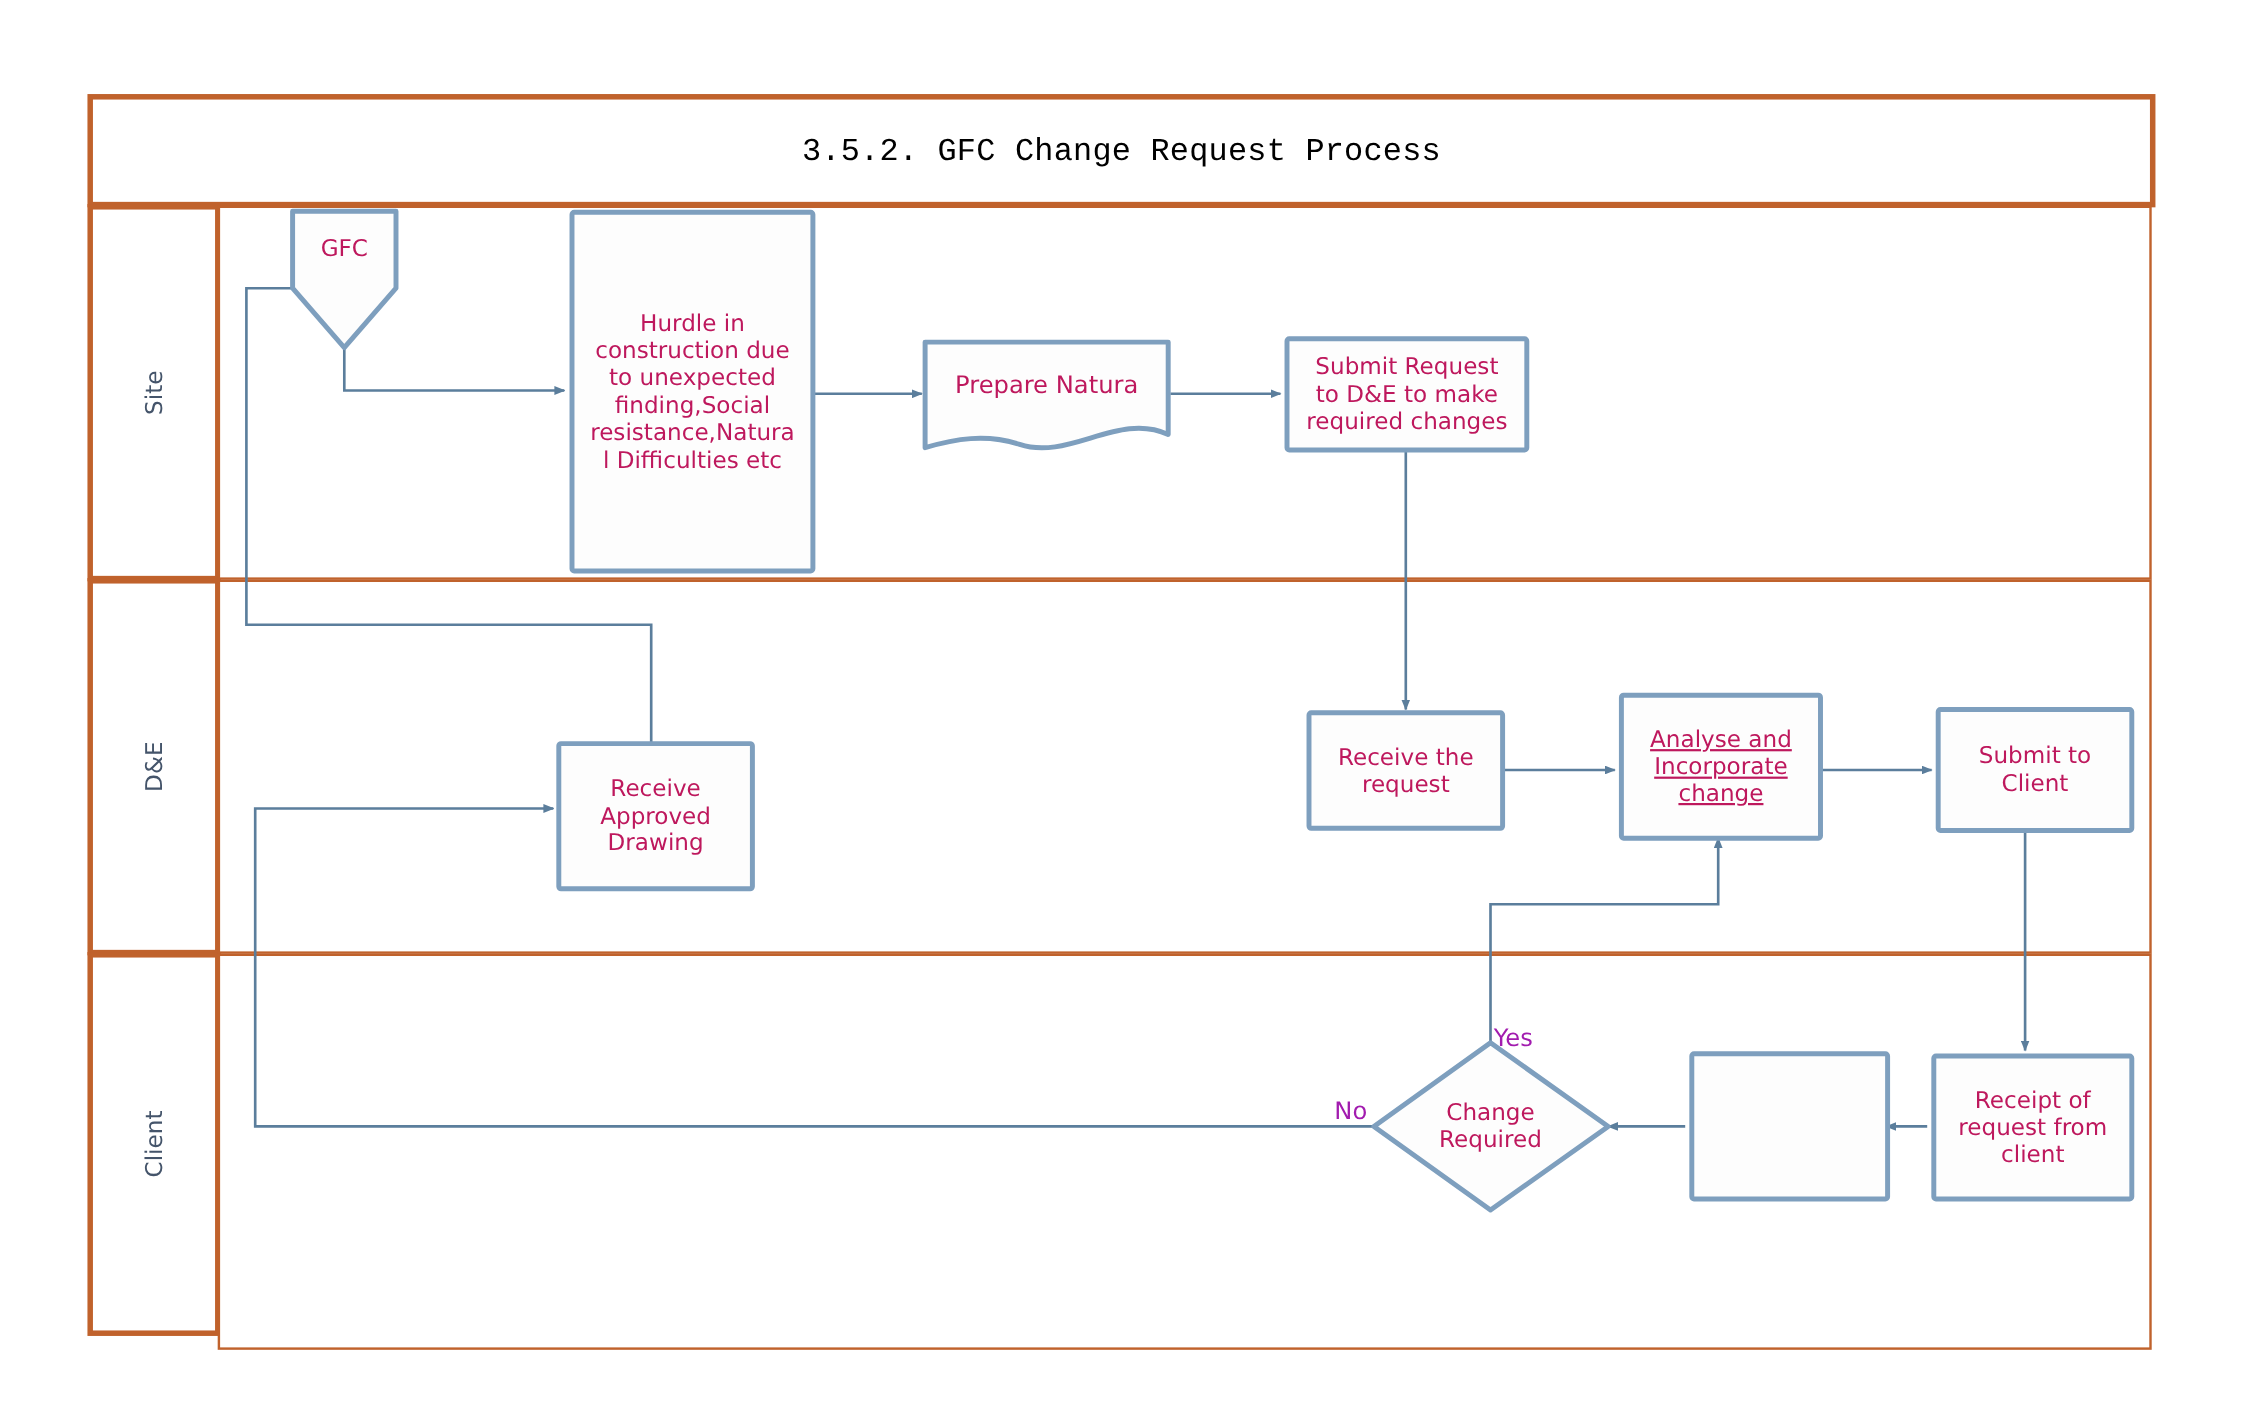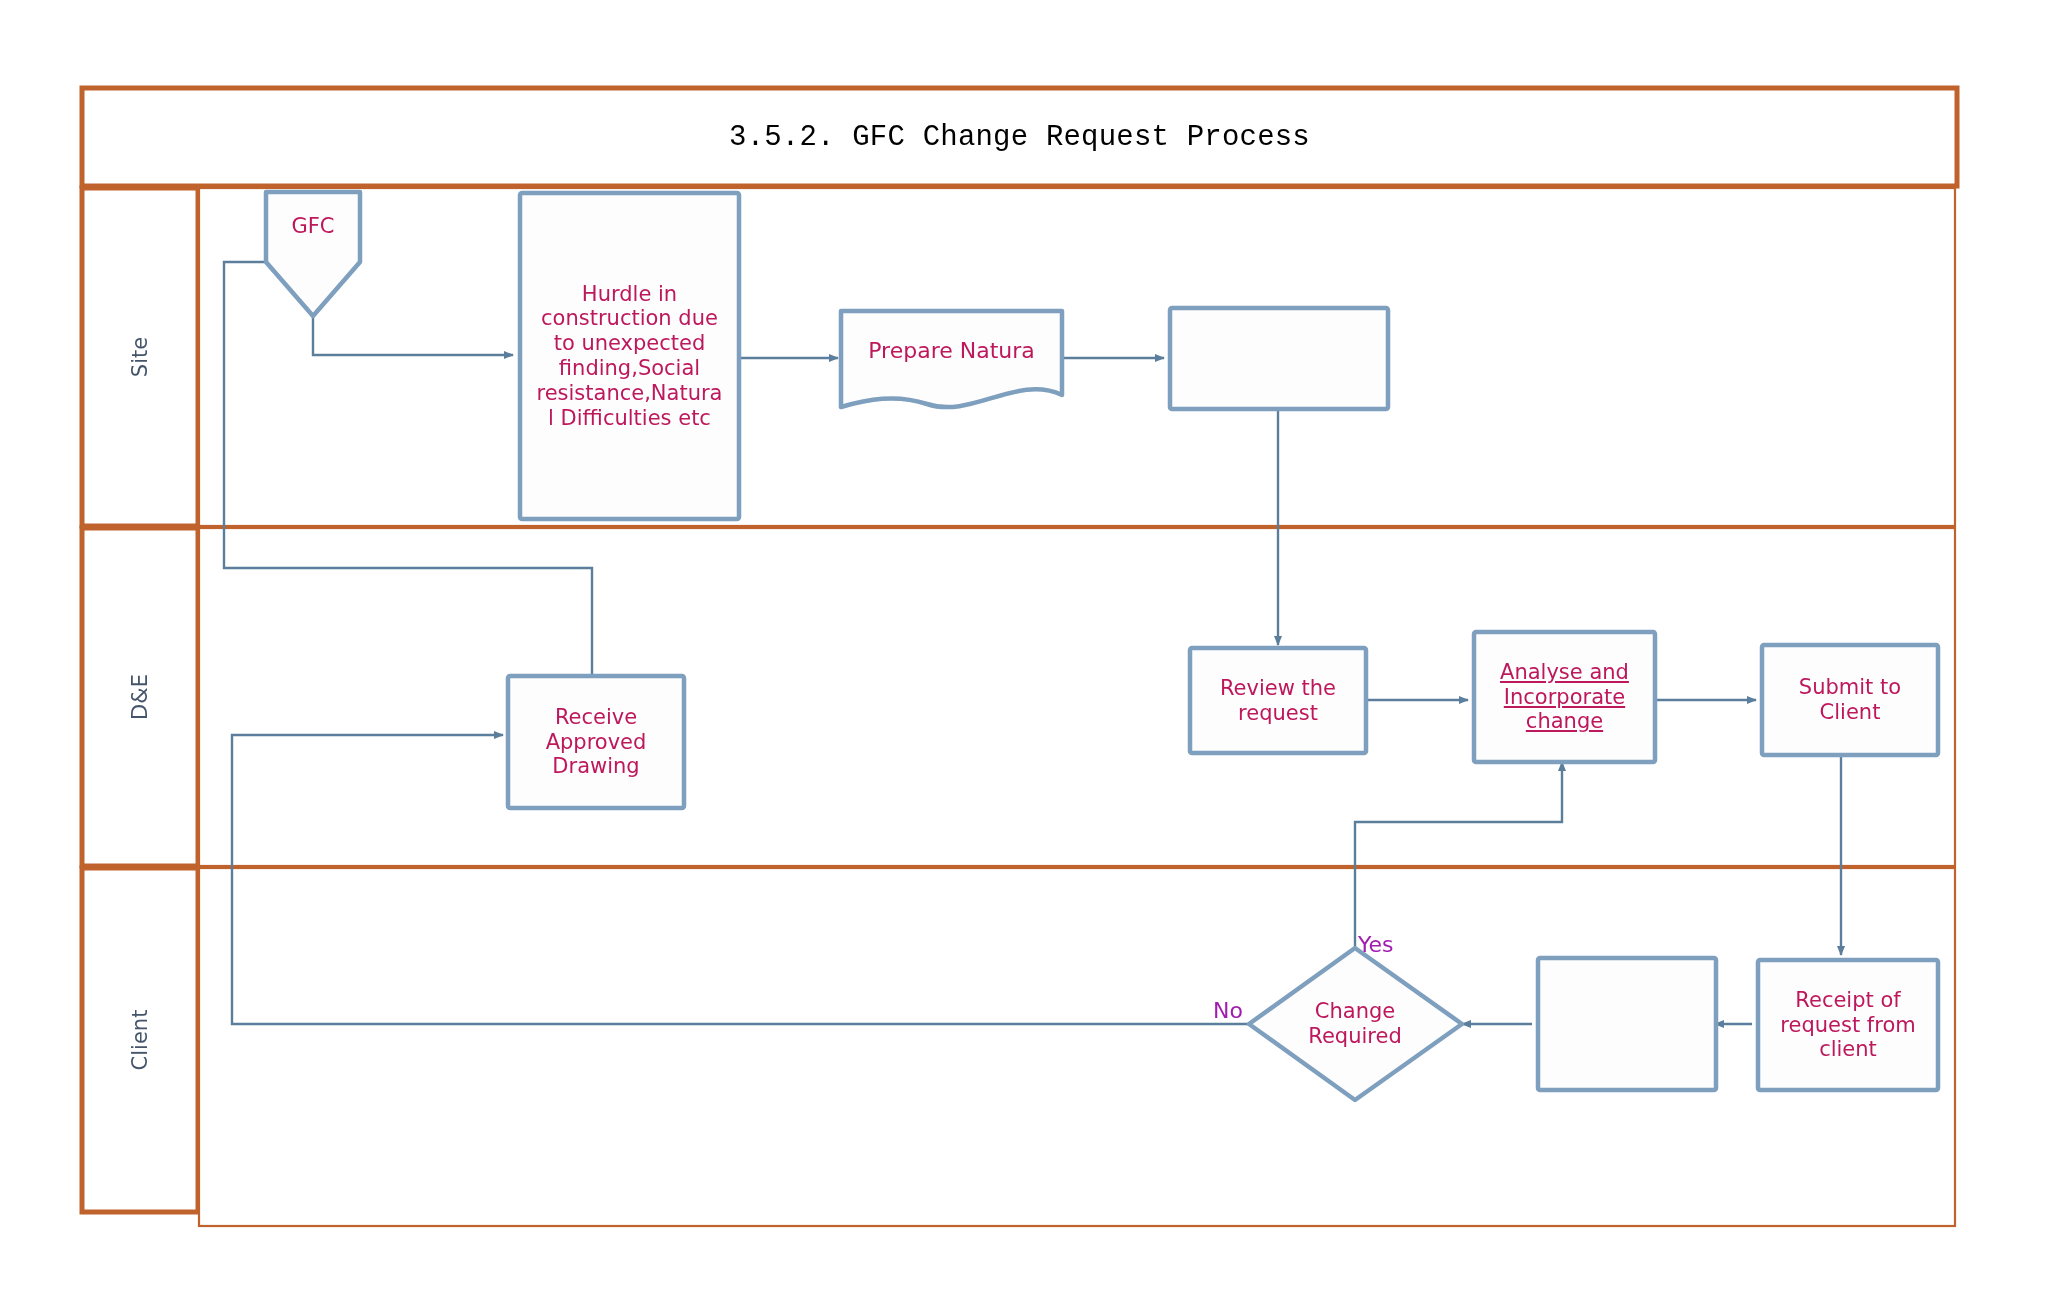--- a/index.html
+++ b/index.html
@@ -133,26 +133,29 @@
 
   <div class="nodeTxt" style="left:520px;top:193px;width:219px;height:326px;font-size:21px;">Hurdle in
 construction due
 to unexpected
 finding,Social
 resistance,Natura
 l Difficulties etc</div>
 
   <div class="nodeTxt" style="left:841px;top:311px;width:221px;height:80px;font-size:22px;">Prepare Natura</div>
 
+  <div class="nodeTxt" style="left:1170px;top:308px;width:218px;height:101px;font-size:21px;">Submit Request
+to  D&amp;E to make
+required changes</div>
 
   <div class="nodeTxt" style="left:508px;top:676px;width:176px;height:132px;font-size:21px;">Receive
 Approved
 Drawing</div>
 
-  <div class="nodeTxt" style="left:1190px;top:648px;width:176px;height:105px;font-size:21px;">Review the
+  <div class="nodeTxt" style="left:1190px;top:648px;width:176px;height:105px;font-size:21px;">Receive the
 request</div>
 
   <div class="nodeTxt" style="left:1474px;top:632px;width:181px;height:130px;font-size:21px;text-decoration:underline;">Analyse and
 Incorporate
 change</div>
 
   <div class="nodeTxt" style="left:1762px;top:645px;width:176px;height:110px;font-size:21px;">Submit to
 Client</div>
 
   <div class="nodeTxt" style="left:1758px;top:960px;width:180px;height:130px;font-size:21px;">Receipt of

